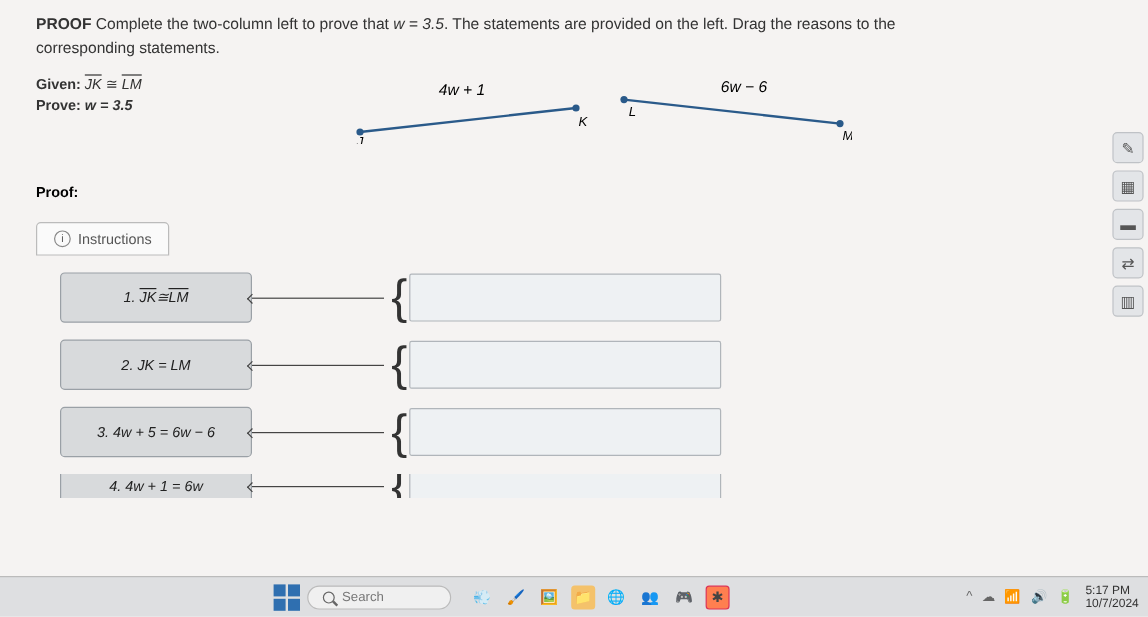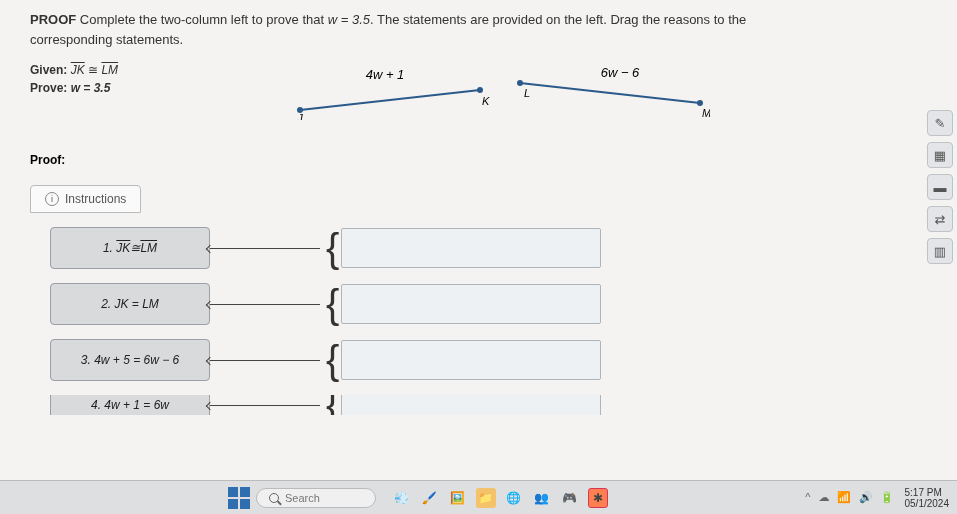--- a/index.html
+++ b/index.html
@@ -156,16 +156,16 @@
   <div class="tb-right">
     <div class="sys-icons">
       <span>^</span>
       <span>☁</span>
       <span>📶</span>
       <span>🔊</span>
       <span>🔋</span>
     </div>
     <div class="clock">
       <div>5:17 PM</div>
-      <div>05/1/2024</div>
+      <div>10/7/2024</div>
     </div>
   </div>
 </div>
 
 </body></html>

